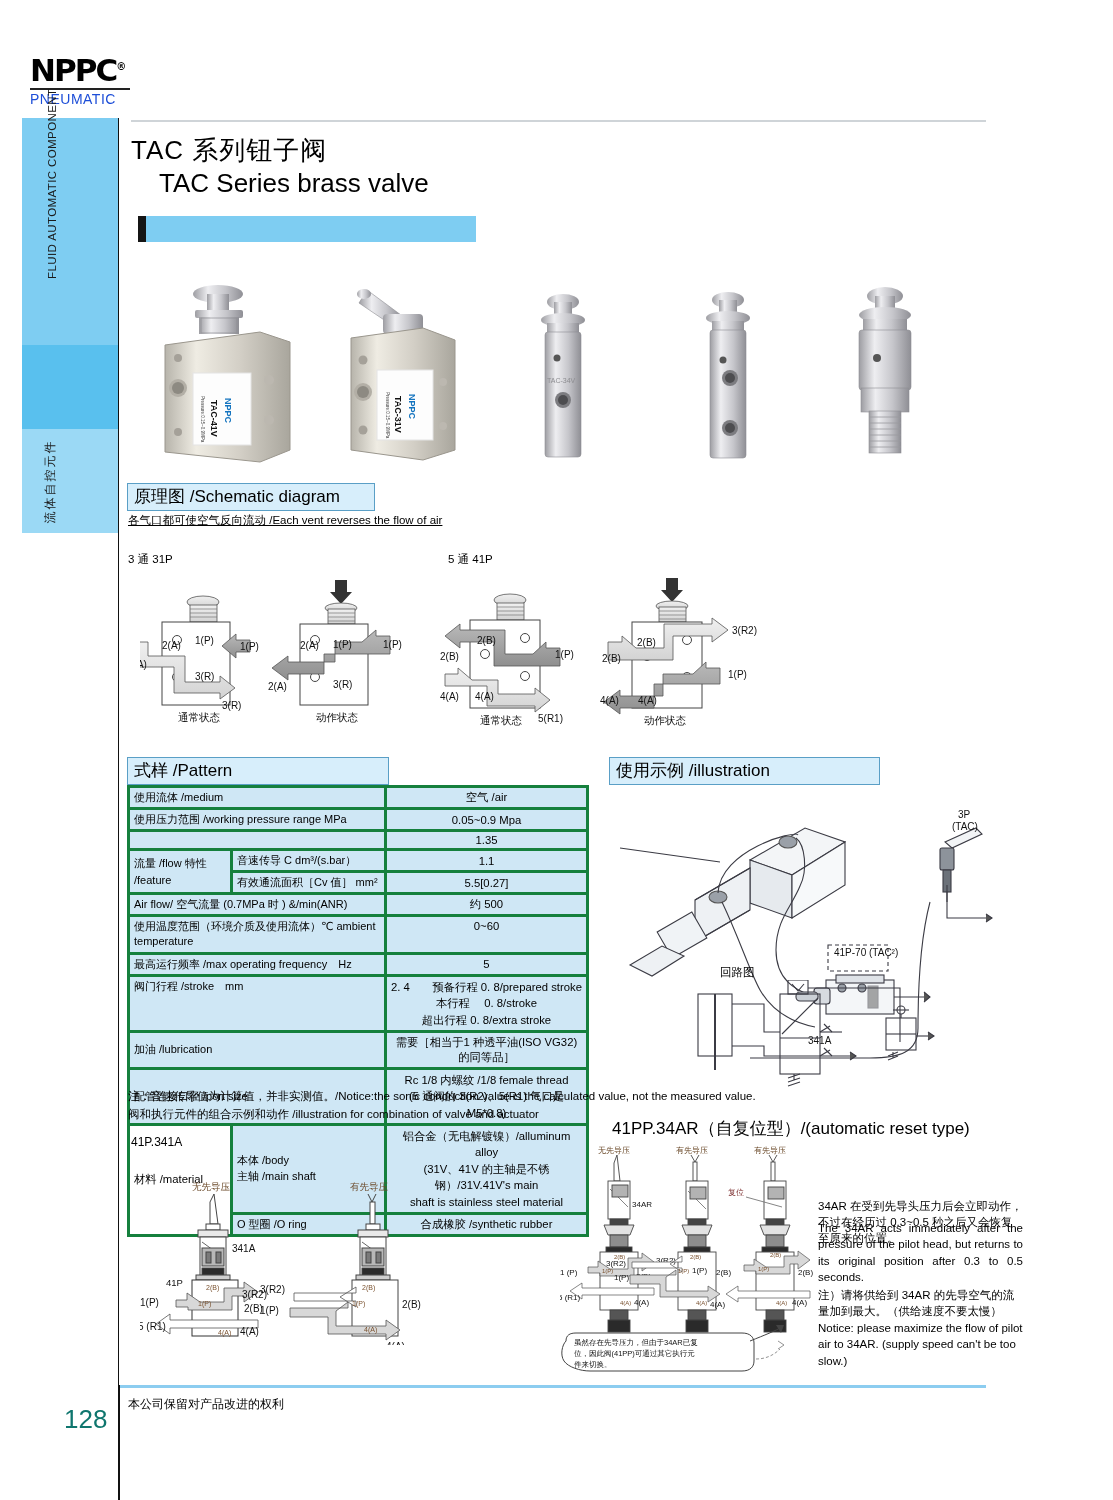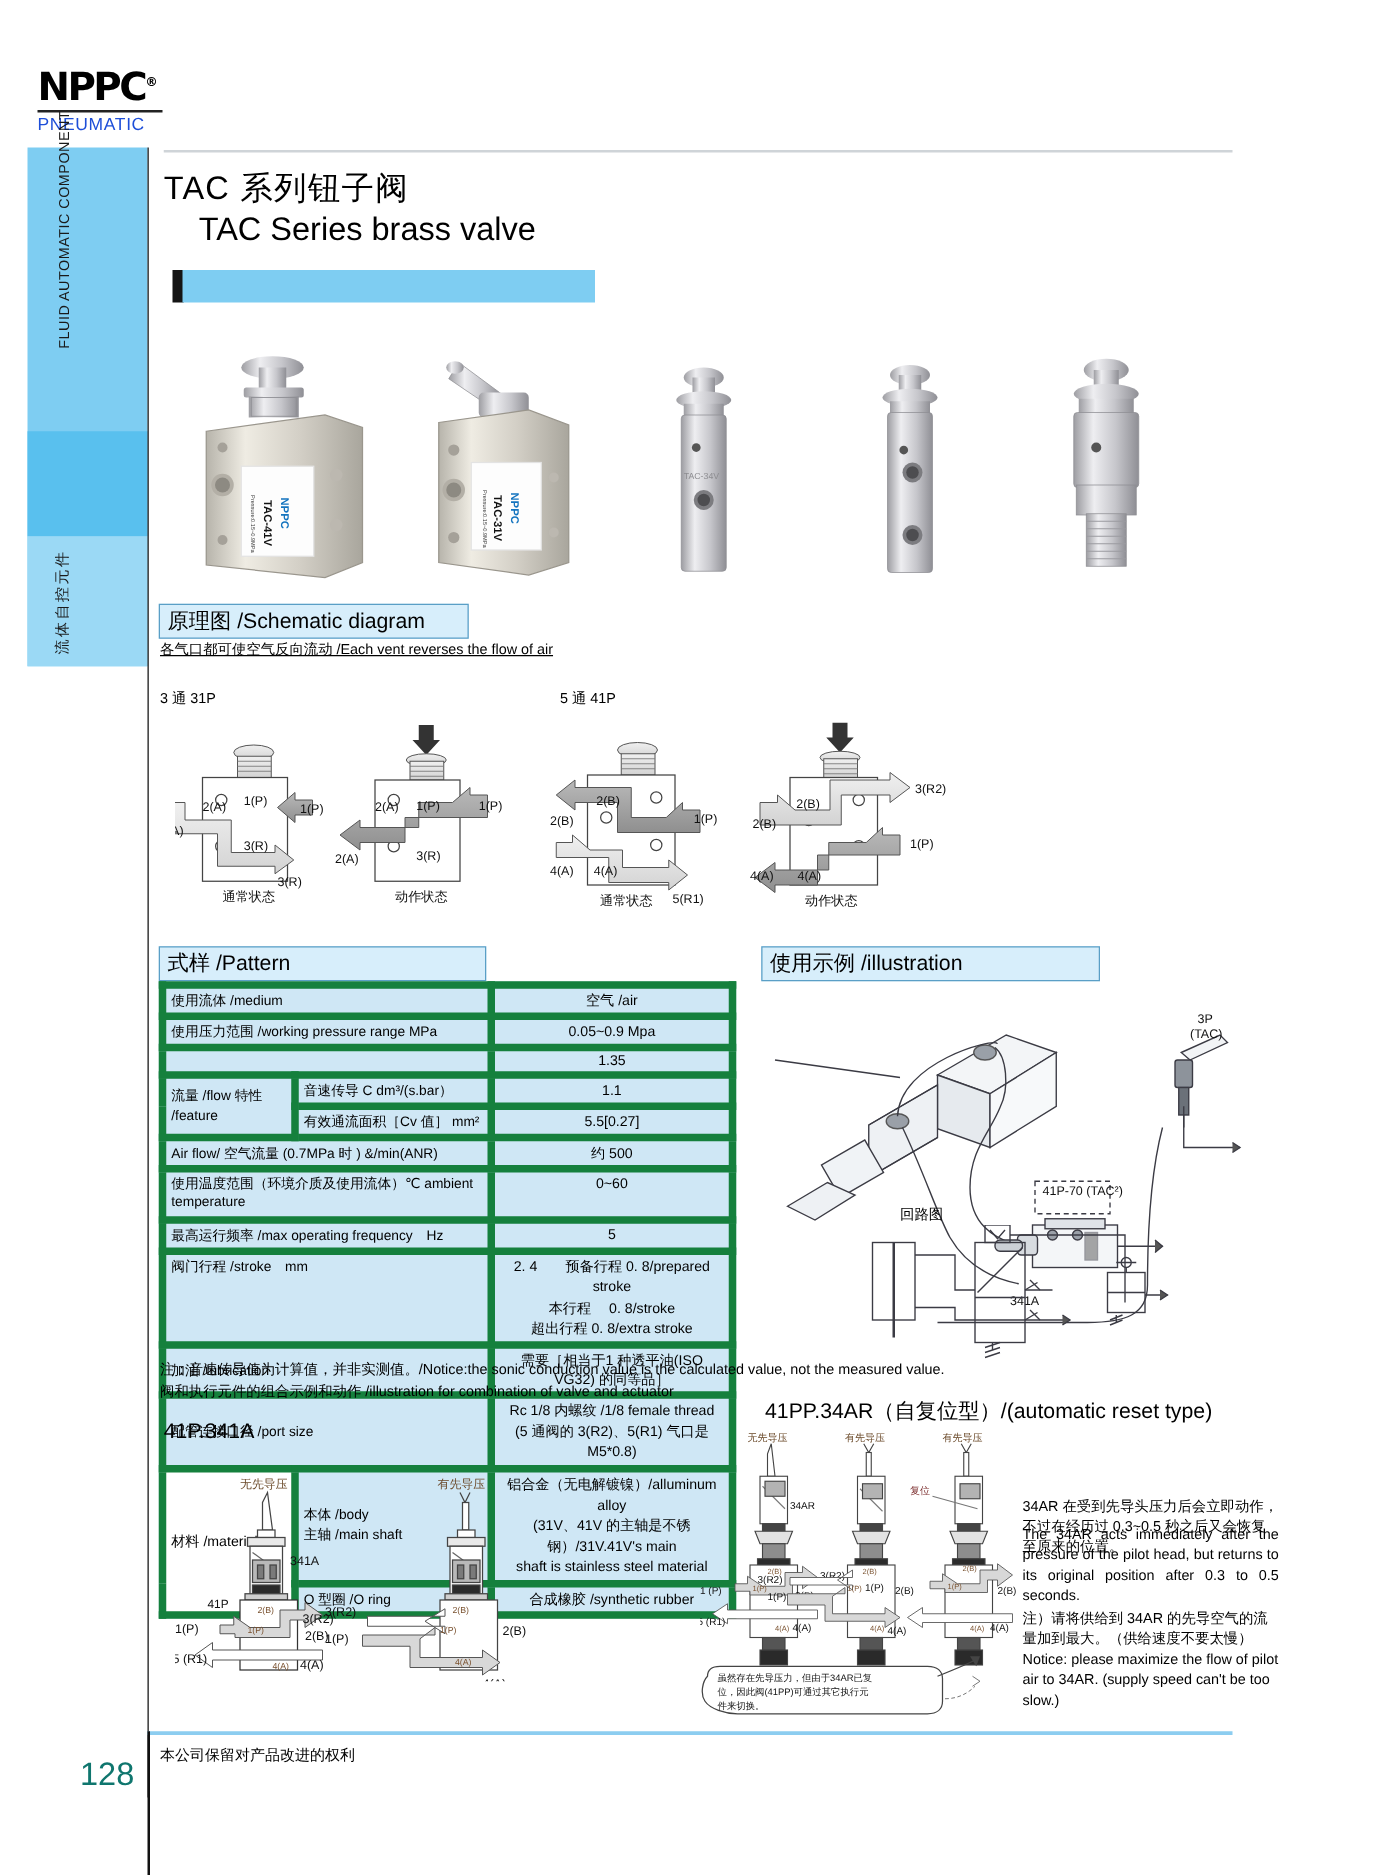--- a/index.html
+++ b/index.html
@@ -39,21 +39,21 @@
   .blue-bar-tick{position:absolute;left:138px;top:216px;width:9px;height:26px;background:#151515;}
 
   
   .sec-box{position:absolute;background:#d7eefb;border:1px solid #5a9fc6;
     font-size:17px;padding:2px 8px 3px 6px;line-height:1.25;}
   .note{position:absolute;font-size:11.5px;line-height:1.55;}
 
   
   .spec{position:absolute;left:127px;top:785px;width:462px;border-collapse:collapse;
     font-size:11.3px;background:#cfe7f5;}
-  .spec td{border:6px solid #15803d;padding:2px 4px;vertical-align:middle;}
+  .spec td{border:3px solid #15803d;padding:2px 4px;vertical-align:middle;}
   .spec td.lbl{background:#cfe7f5;}
   .spec td.val{background:#cfe7f5;text-align:center;}
   .spec td.white{background:#ffffff;}
   .stroke-val{text-align:left;padding-left:26px;line-height:1.45;}
 
   
   .art{position:absolute;}
   .lbl{font-size:11px;}
 
   .page-num{position:absolute;left:64px;top:1404px;font-size:26px;color:#0f766e;}
@@ -458,21 +458,21 @@
           <line x1="211" y1="34" x2="211" y2="38"></line>
         <path d="M203 30 L219 30"></path>
         <path d="M203 72 L203 78 M198 76 l10 -4 M198 80 l10 -4"></path>
       </g>
     </svg>
   </div>
 
   <div class="note" style="left:128px;top:1088px;">注：音速传导值为计算值，并非实测值。/Notice:the sonic conduction value is the calculated value, not the measured value.</div>
   <div class="note" style="left:128px;top:1106px;">阀和执行元件的组合示例和动作 /illustration for combination of valve and actuator</div>
 
-  <div style="position:absolute;left:131px;top:1135px;font-size:17px;">41P.341A</div>
+  <div style="position:absolute;left:131px;top:1135px;font-size:12px;">41P.341A</div>
 
   <div class="art" style="left:140px;top:1180px;">
     <svg width="360" height="165" viewBox="0 0 360 165">
       <g font-family="Liberation Sans, sans-serif" font-size="10" fill="#111">
 
       <g>
         <text x="52" y="10" font-size="9.5" fill="#6b4a2a">无先导压</text>
         <g fill="none" stroke="#444" stroke-width="1">
           <path d="M70 22 L70 44 L78 44 L74 14 L70 22 Z" fill="#fff"></path>
           <rect x="66" y="44" width="14" height="6" fill="#fff"></rect>

